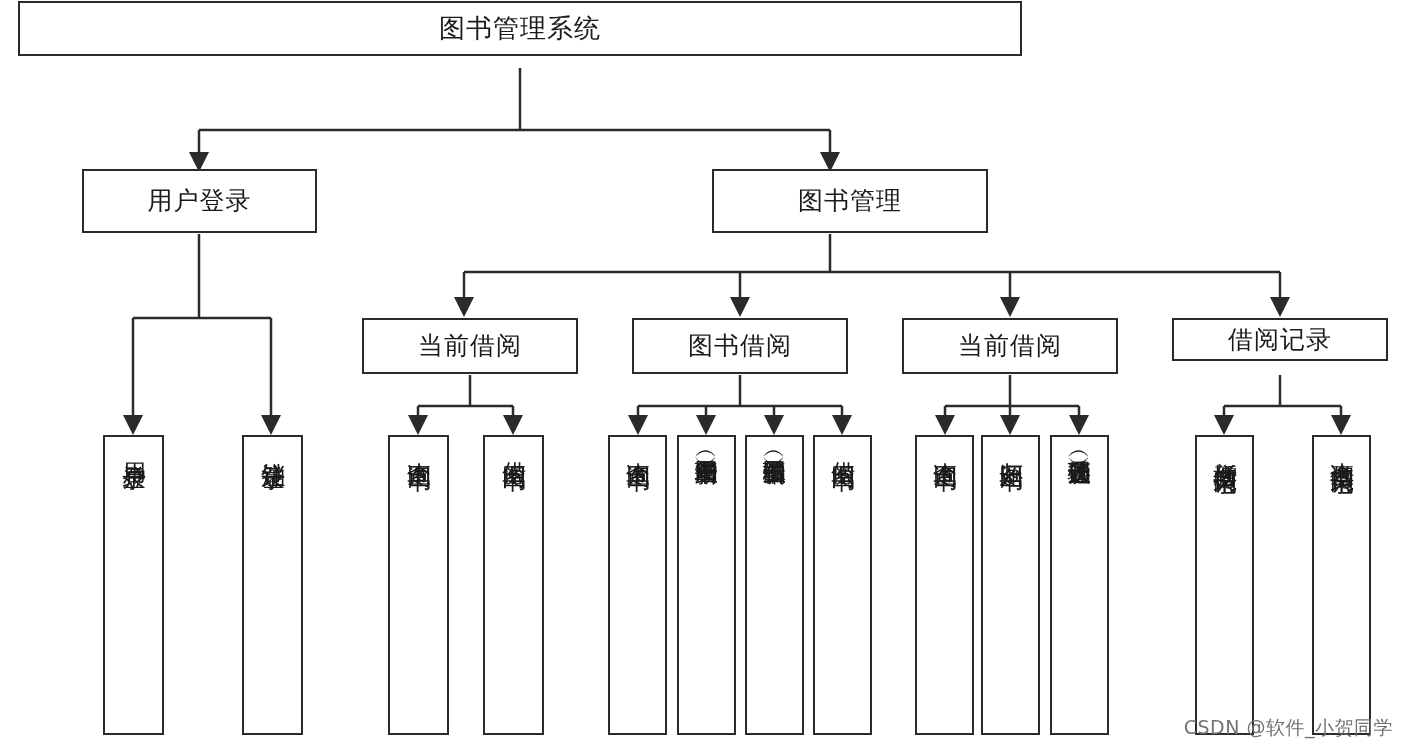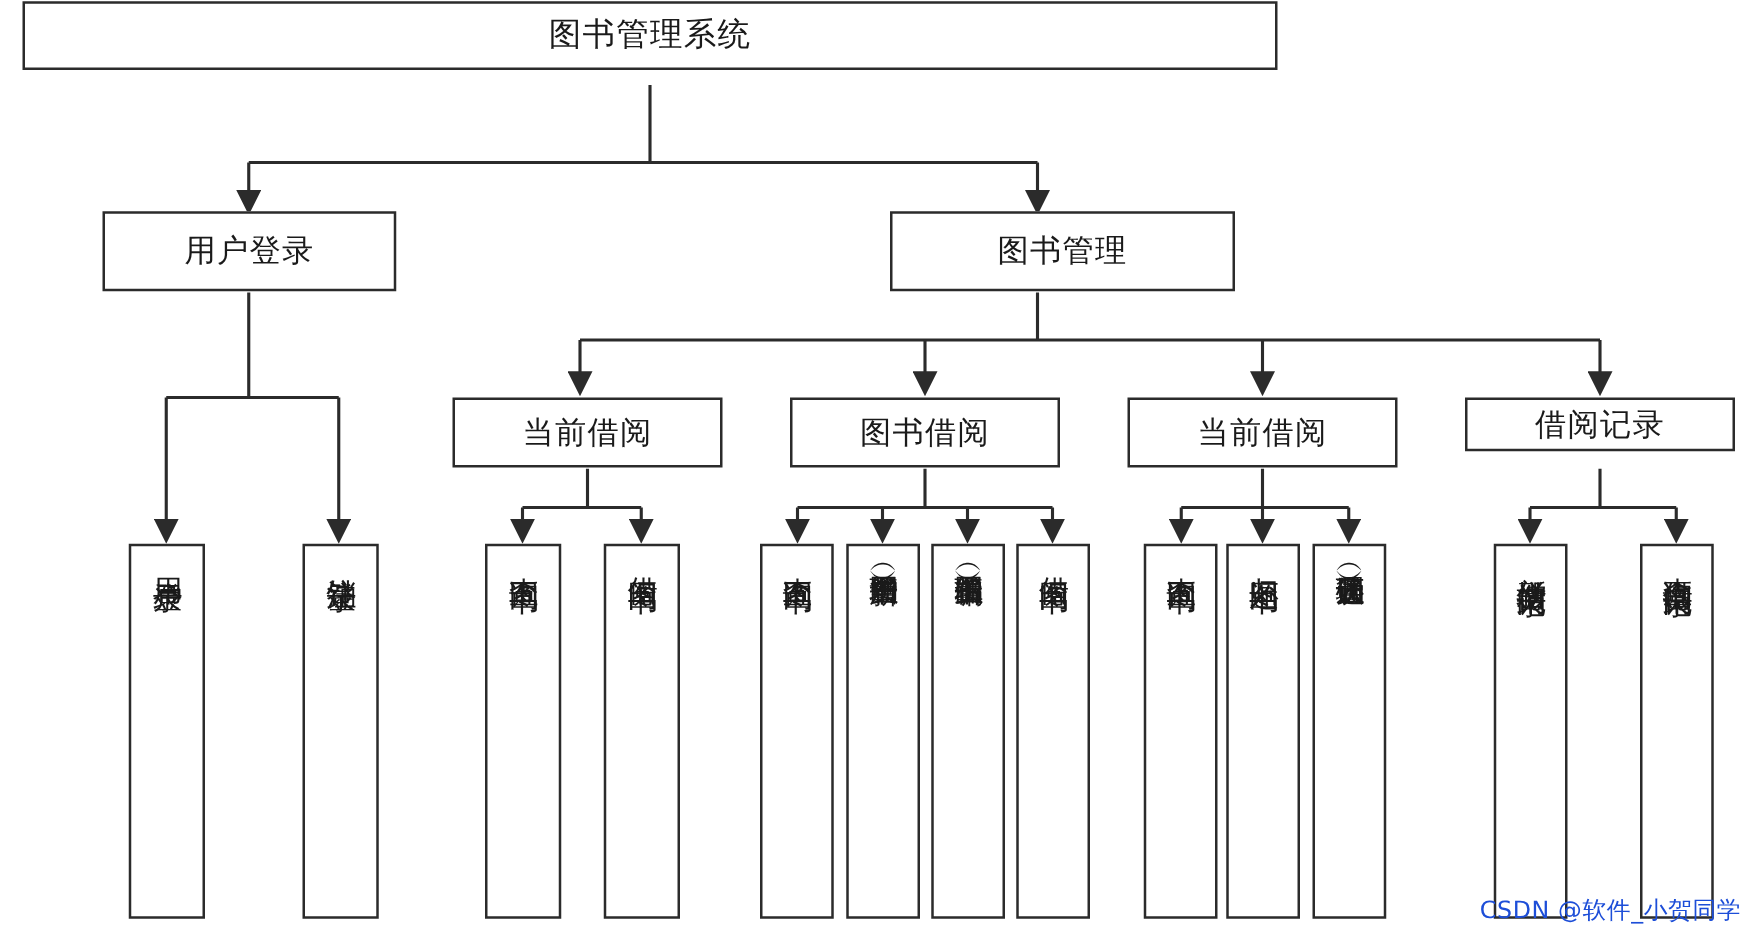--- a/index.html
+++ b/index.html
@@ -59,21 +59,21 @@
   }
   .vlabel.tall {
     font-size: 23px;
     letter-spacing: 0px;
   }
   .watermark {
     position: absolute;
     right: 12px;
     bottom: 6px;
     font-size: 19px;
-    color: #1d4ed8;
+    color: #737373;
     white-space: nowrap;
     letter-spacing: 0.5px;
   }
 </style>
 </head>
 <body>
 
 <div id="canvas">
 
   <svg id="wires" viewBox="0 0 1405 747" width="1405" height="747">

